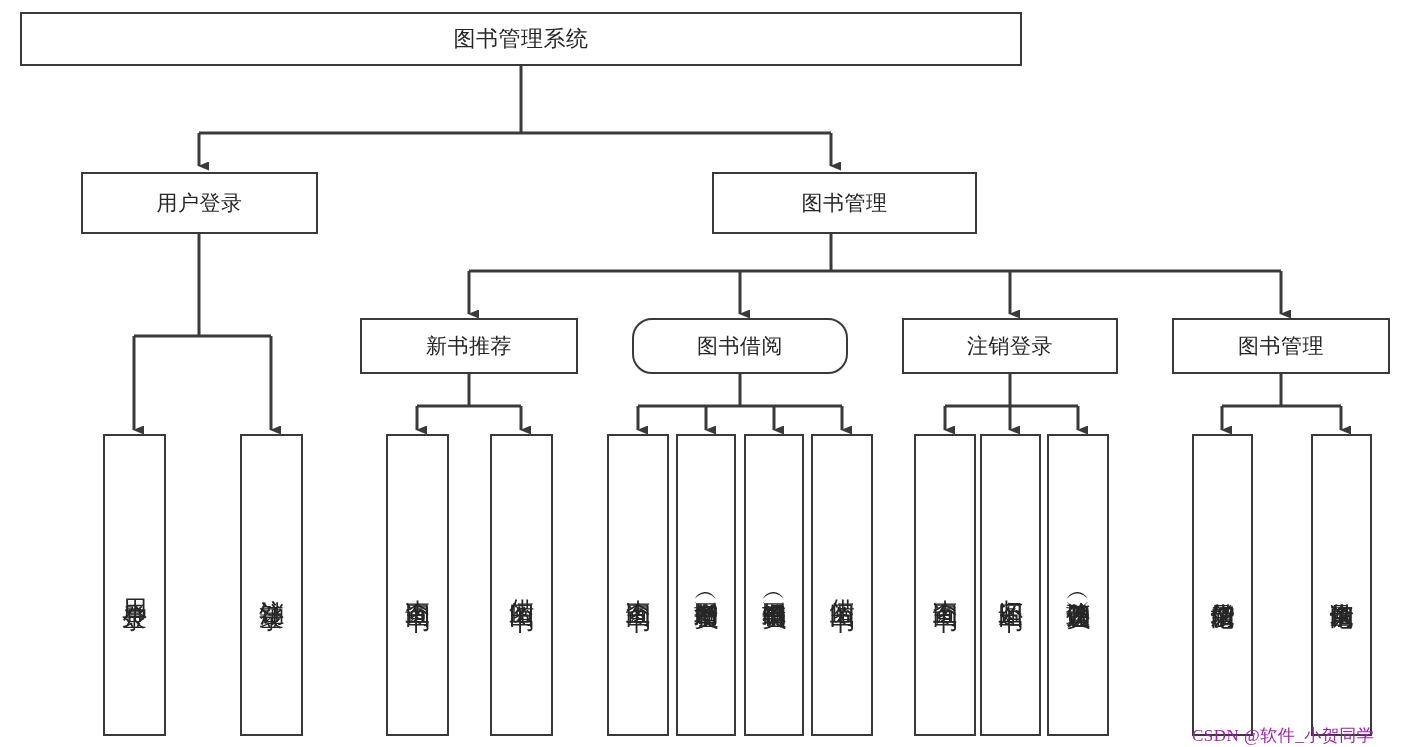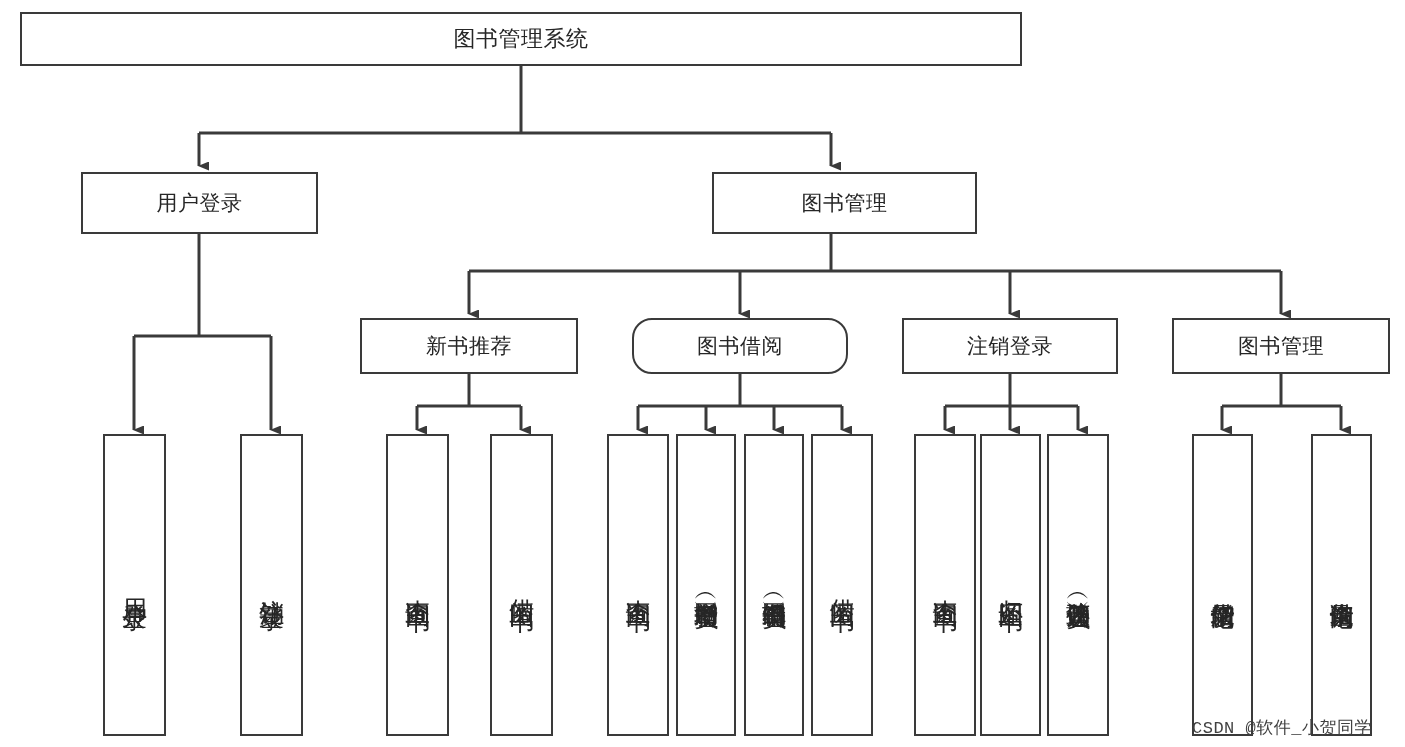--- a/index.html
+++ b/index.html
@@ -56,26 +56,27 @@
     line-height:1.02;
     letter-spacing:3px;
     white-space:nowrap;
   }
   .node.vert.tight .lbl{
     font-size:24px;
     letter-spacing:0.5px;
   }
   .watermark{
     position:absolute;
-    color:#404040;
+    color:#a21caf;
     font-size:17px;
     letter-spacing:0.5px;
     white-space:nowrap;
     z-index:5;
-    font-family:Liberation Mono, monospace;
+    font-family:Liberation Serif, serif;
+    margin-top:8px;
   }
 </style>
 </head>
 <body>
 
 <div id="canvas">
 
   <svg id="wires" viewBox="0 0 1405 747" xmlns="http://www.w3.org/2000/svg">
     <defs>
       <marker id="arw" markerWidth="9" markerHeight="11" refX="4.5" refY="10" orient="auto" markerUnits="userSpaceOnUse">

